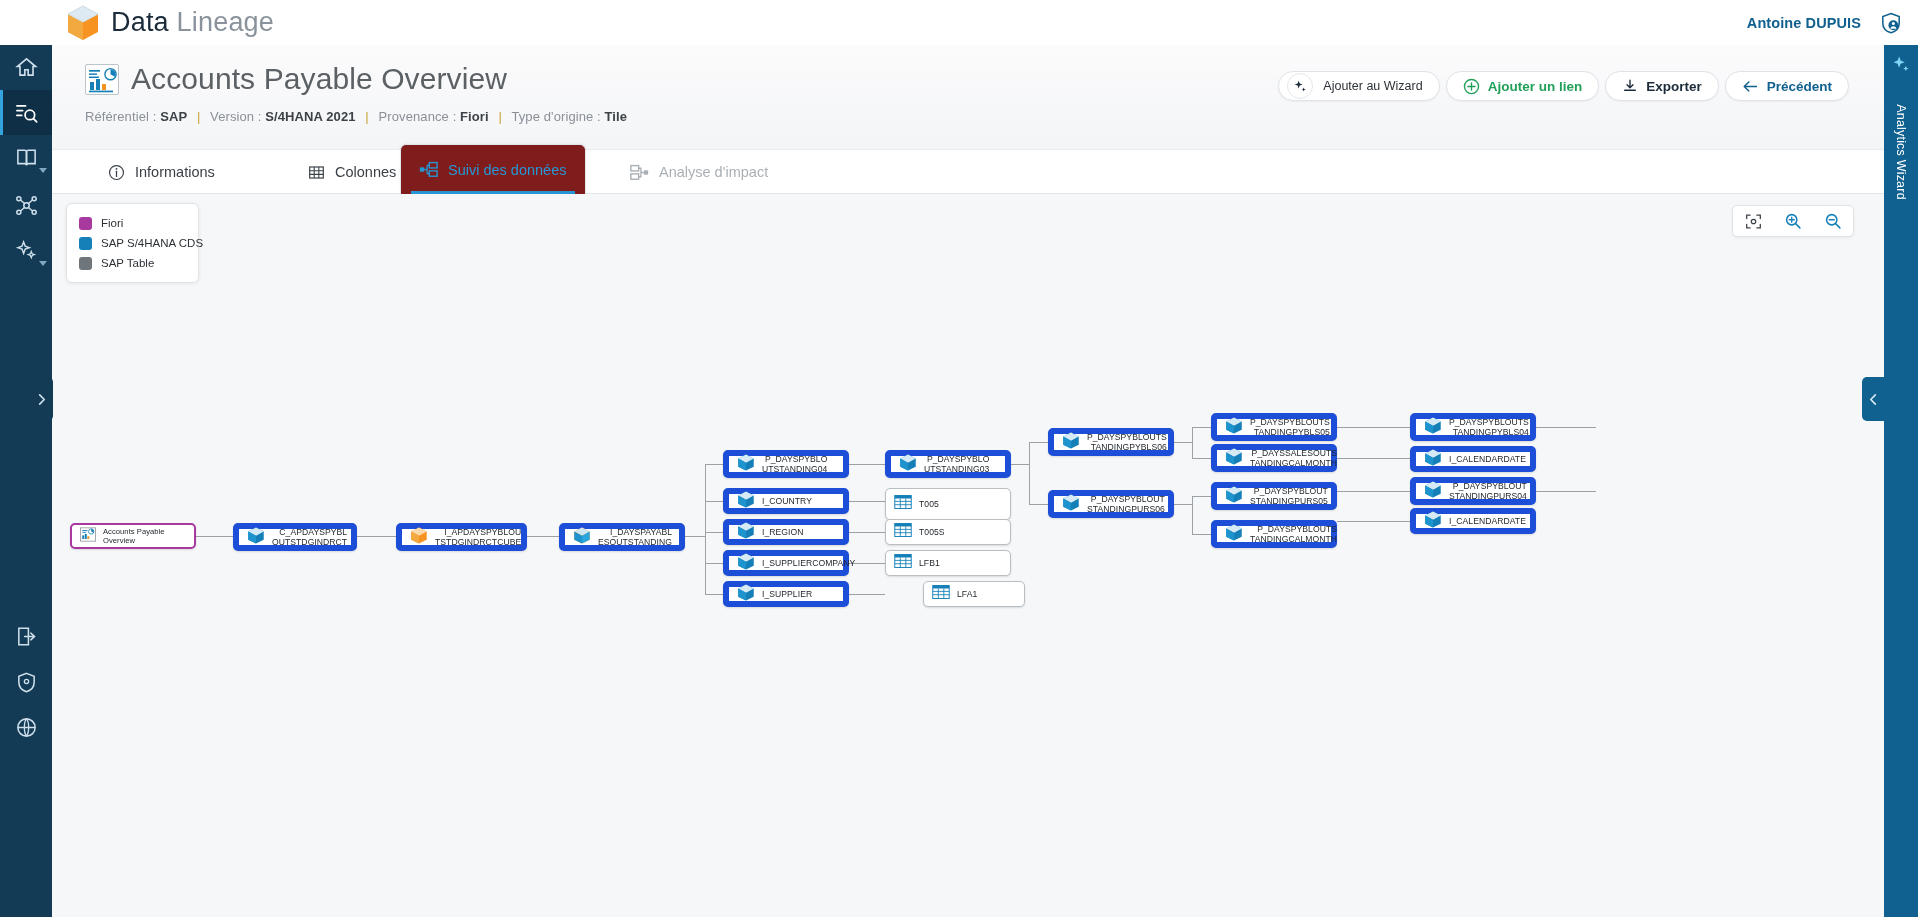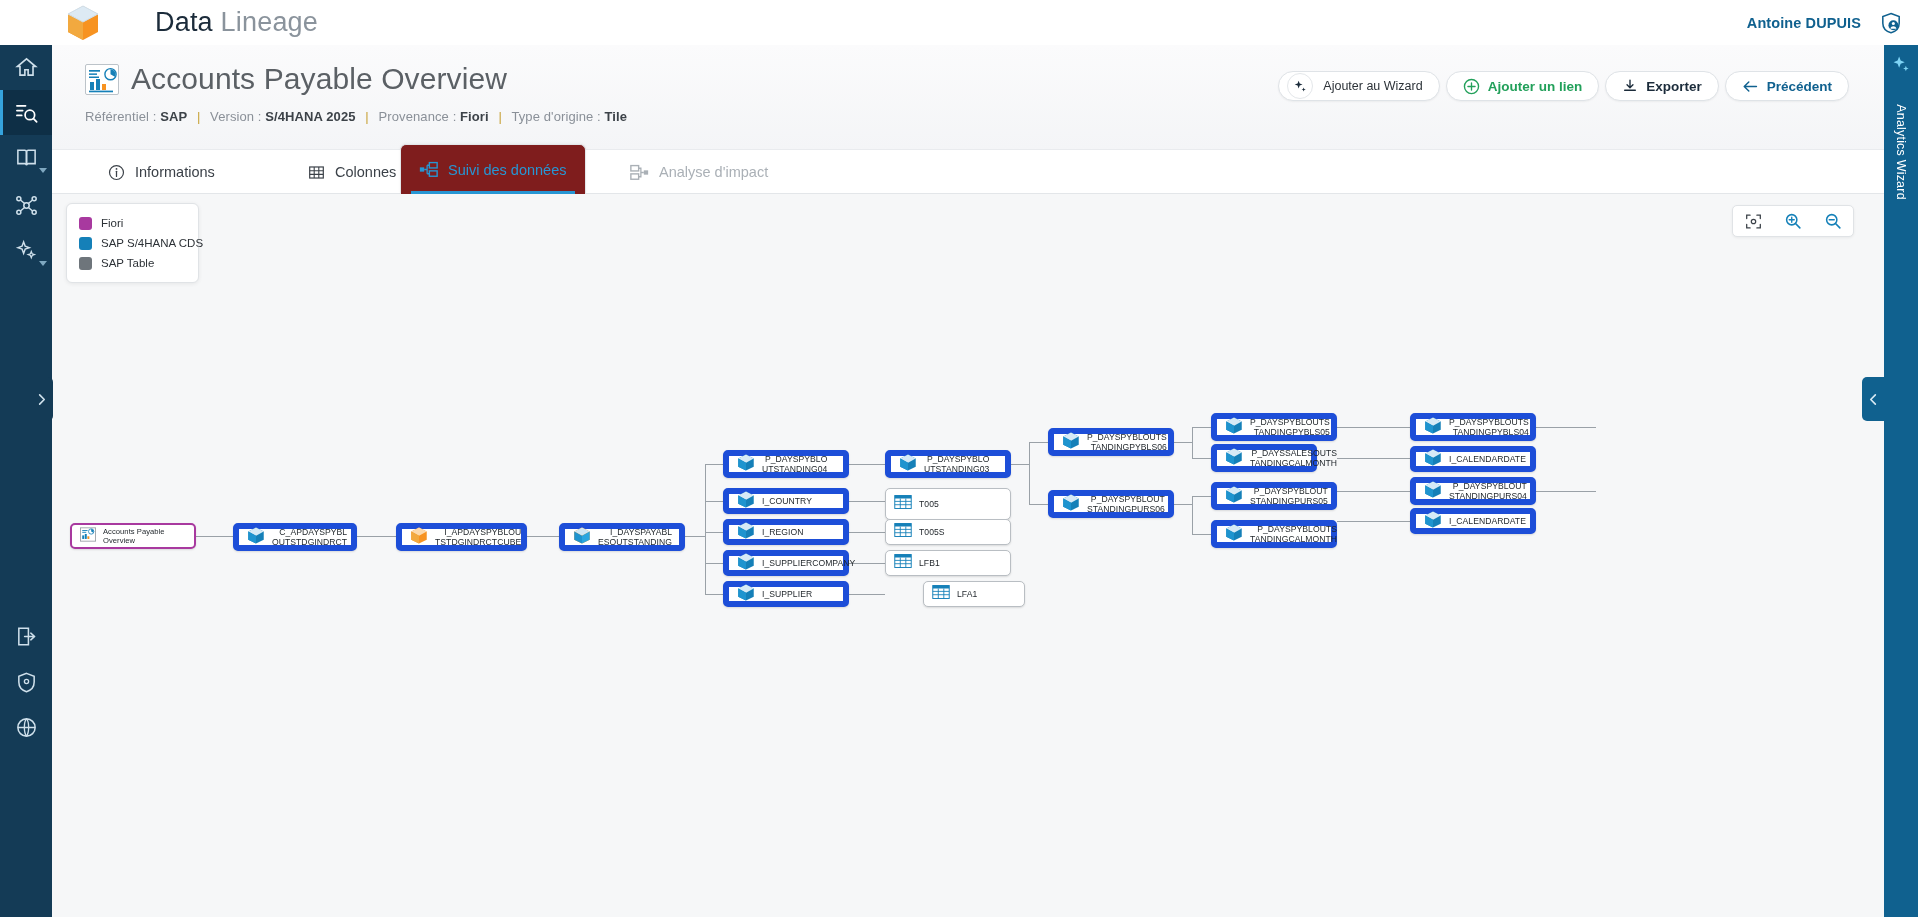--- a/index.html
+++ b/index.html
@@ -13,21 +13,21 @@
 
   
   .topbar{
     position:absolute; left:0; top:0; width:1918px; height:45px;
     background:#ffffff; display:flex; align-items:center;
     z-index:30;
   }
   .brand{ display:flex; align-items:center; margin-left:13px; }
   .brand-logo{ width:36px; height:38px; position:relative; }
   .brand-title{ font-size:27px; margin-left:10px; letter-spacing:.2px; }
-  .brand-title .b1{ color:#1b2b3a;margin-left:44px; }
+  .brand-title .b1{ color:#1b2b3a; }
   .brand-title .b2{ color:#8a939c; }
   .user-area{
     position:absolute; right:17px; top:0; height:45px;
     display:flex; align-items:center; gap:20px;
   }
   .user-name{ color:#10618f; font-size:14.5px; font-weight:600; letter-spacing:.1px;}
   .user-icon{ width:20px; height:22px; }
 
   
   .rail{
@@ -290,21 +290,21 @@
       </svg>
     </div>
     <div class="page-title">Accounts Payable Overview</div>
   </div>
 
   <div class="meta-row">
     <span>Référentiel :</span>
     <b>SAP</b>
     <span class="meta-sep">|</span>
     <span>Version :</span>
-    <b>S/4HANA 2025</b>
+    <b>S/4HANA 2021</b>
     <span class="meta-sep">|</span>
     <span>Provenance :</span>
     <b>Fiori</b>
     <span class="meta-sep">|</span>
     <span>Type d'origine :</span>
     <b>Tile</b>
   </div>
 
   <div class="actions">
     <div class="btn wizard">
@@ -605,21 +605,21 @@
       </div>
       <div class="node cds" style="left: 1159px; top: 219px; width: 126px; height: 28px;">
         <span class="nic"><svg width="18" height="18" viewBox="0 0 20 20">
             <path d="M10 1.6 18.6 6.2v9.2L10 19.4 1.4 15.4V6.2Z" fill="#1580b8"></path>
             <path d="M10 1.6 18.6 6.2 10 10.8 1.4 6.2Z" fill="#d6eaf6"></path>
             <path d="M1.4 6.2 10 10.8v8.6L1.4 15.4Z" fill="#1e94cf"></path>
           </svg></span>
         <span class="nlabel">P_DAYSPYBLOUTS
 TANDINGPYBLS05</span>
       </div>
-      <div class="node cds" style="left: 1159px; top: 250px; width: 106px; height: 28px;">
+      <div class="node cds" style="left: 1159px; top: 250px; width: 126px; height: 28px;">
         <span class="nic"><svg width="18" height="18" viewBox="0 0 20 20">
             <path d="M10 1.6 18.6 6.2v9.2L10 19.4 1.4 15.4V6.2Z" fill="#1580b8"></path>
             <path d="M10 1.6 18.6 6.2 10 10.8 1.4 6.2Z" fill="#d6eaf6"></path>
             <path d="M1.4 6.2 10 10.8v8.6L1.4 15.4Z" fill="#1e94cf"></path>
           </svg></span>
         <span class="nlabel">P_DAYSSALESOUTS
 TANDINGCALMONTH</span>
       </div>
       <div class="node cds" style="left: 1159px; top: 288px; width: 126px; height: 28px;">
         <span class="nic"><svg width="18" height="18" viewBox="0 0 20 20">

